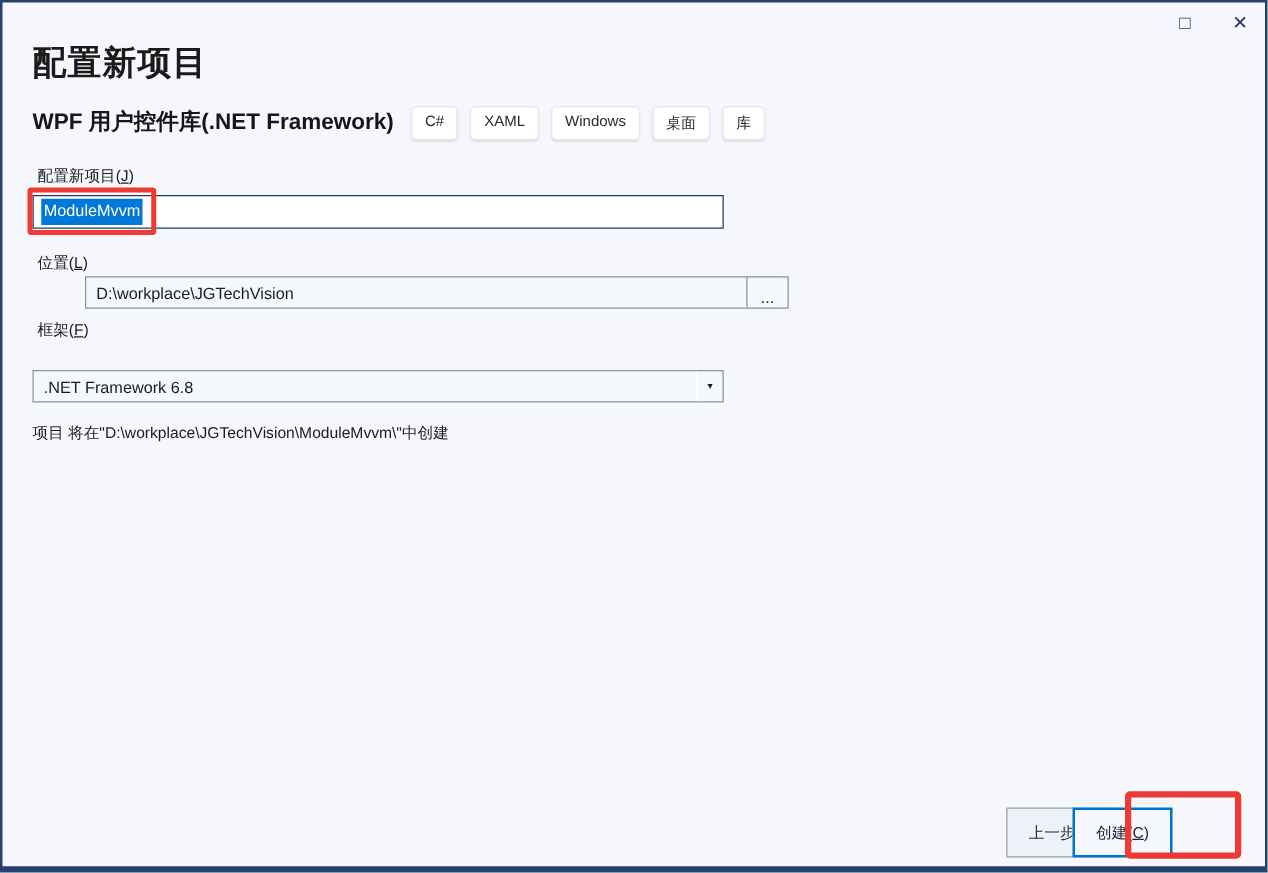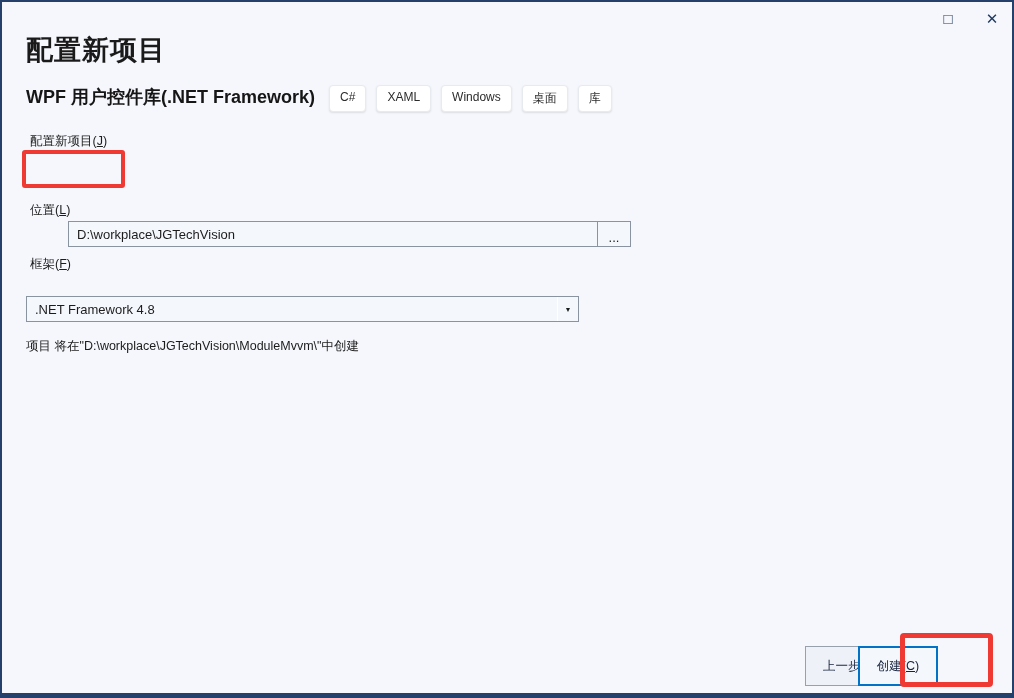--- a/index.html
+++ b/index.html
@@ -217,39 +217,42 @@
       <span class="tag">XAML</span>
       <span class="tag">Windows</span>
       <span class="tag">桌面</span>
       <span class="tag">库</span>
     </span>
   </div>
 
   <div class="field-label" style="top:131px">
     <span>配置新项目(</span><span class="mn">J</span><span>)</span>
   </div>
+  <div class="name-input">
+    <span class="selected-text">ModuleMvvm</span>
+  </div>
 
   <div class="field-label" style="top:200px">
     <span>位置(</span><span class="mn">L</span><span>)</span>
   </div>
   <div class="combo" id="combo-location">
     <span class="combo-text">D:\workplace\JGTechVision</span>
     <span class="combo-arrow-zone">
       <span>▼</span>
     </span>
   </div>
   <div class="browse-btn">
     <span>...</span>
   </div>
 
   <div class="field-label" style="top:254px">
     <span>框架(</span><span class="mn">F</span><span>)</span>
   </div>
   <div class="combo" id="combo-framework">
-    <span class="combo-text">.NET Framework 4.8</span>
+    <span class="combo-text">.NET Framework 6.8</span>
     <span class="combo-arrow-zone">
       <span>▼</span>
     </span>
   </div>
 
   <div class="output-info">项目 将在"D:\workplace\JGTechVision\ModuleMvvm\"中创建</div>
 
   <div class="footer-btn btn-back">
     <span><span>上一步(</span><span class="mn">B</span><span>)</span></span>
   </div>

